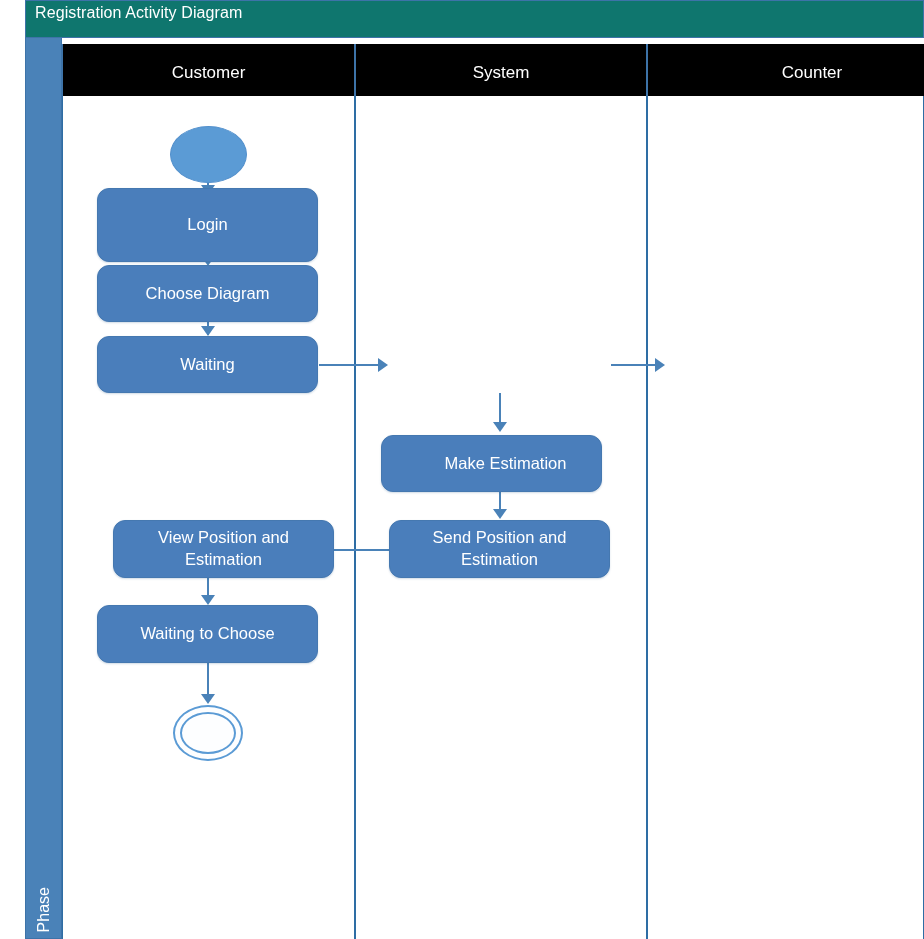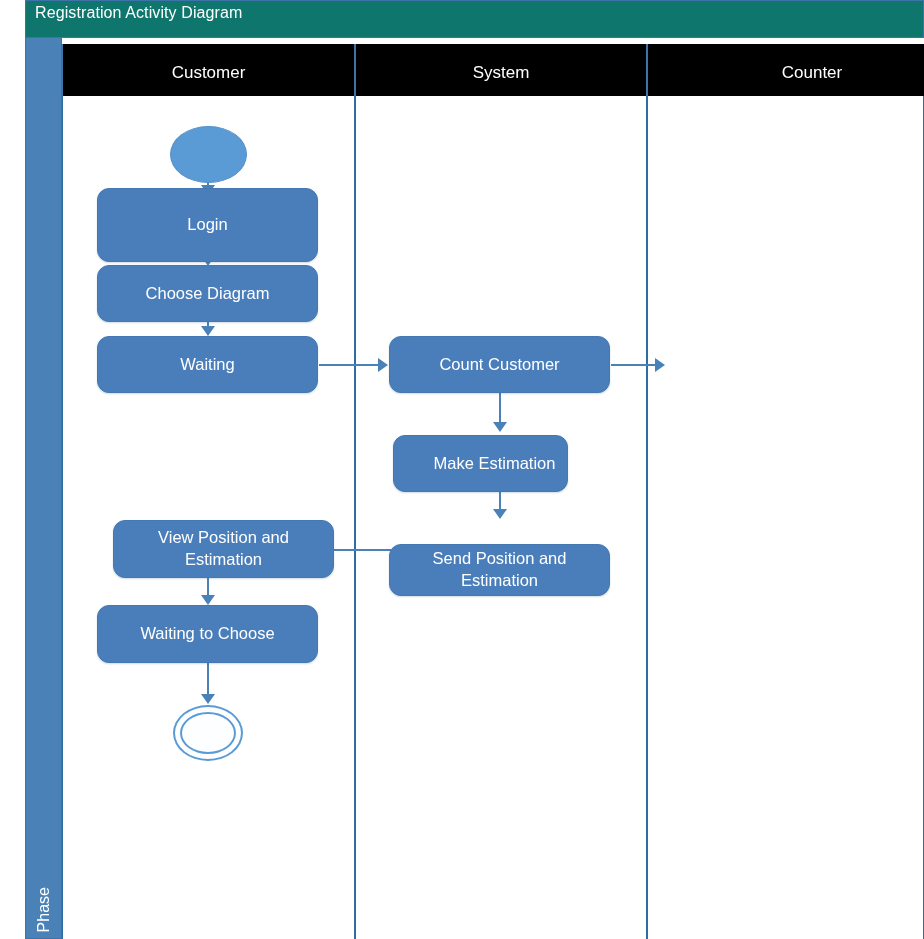--- a/index.html
+++ b/index.html
@@ -250,27 +250,24 @@
     </div>
 
     <div class="activity" style="left:72px; top:605px; width:221px; height:58px;">
       <span>Waiting to Choose</span>
     </div>
 
     <div class="end-node" style="left:148px; top:705px; width:70px; height:56px;">
       <div class="end-node-inner"></div>
     </div>
 
-    <div class="activity" style="left:364px; top:336px; width:221px; height:57px;">
-      <span>Count Customer</span>
-    </div>
-
-    <div class="activity" style="left:368px; top:435px; width:175px; height:57px;padding-left:36px;">
+
+    <div class="activity" style="left:356px; top:435px; width:221px; height:57px;padding-left:36px;">
       <span>Make Estimation</span>
     </div>
 
-    <div class="activity" style="left:364px; top:520px; width:221px; height:52px;margin-top:24px;">
+    <div class="activity" style="left:364px; top:520px; width:221px; height:58px;">
       <span>Send Position and Estimation</span>
     </div>
 
 
   </div>
 </div>
 
 </body></html>

